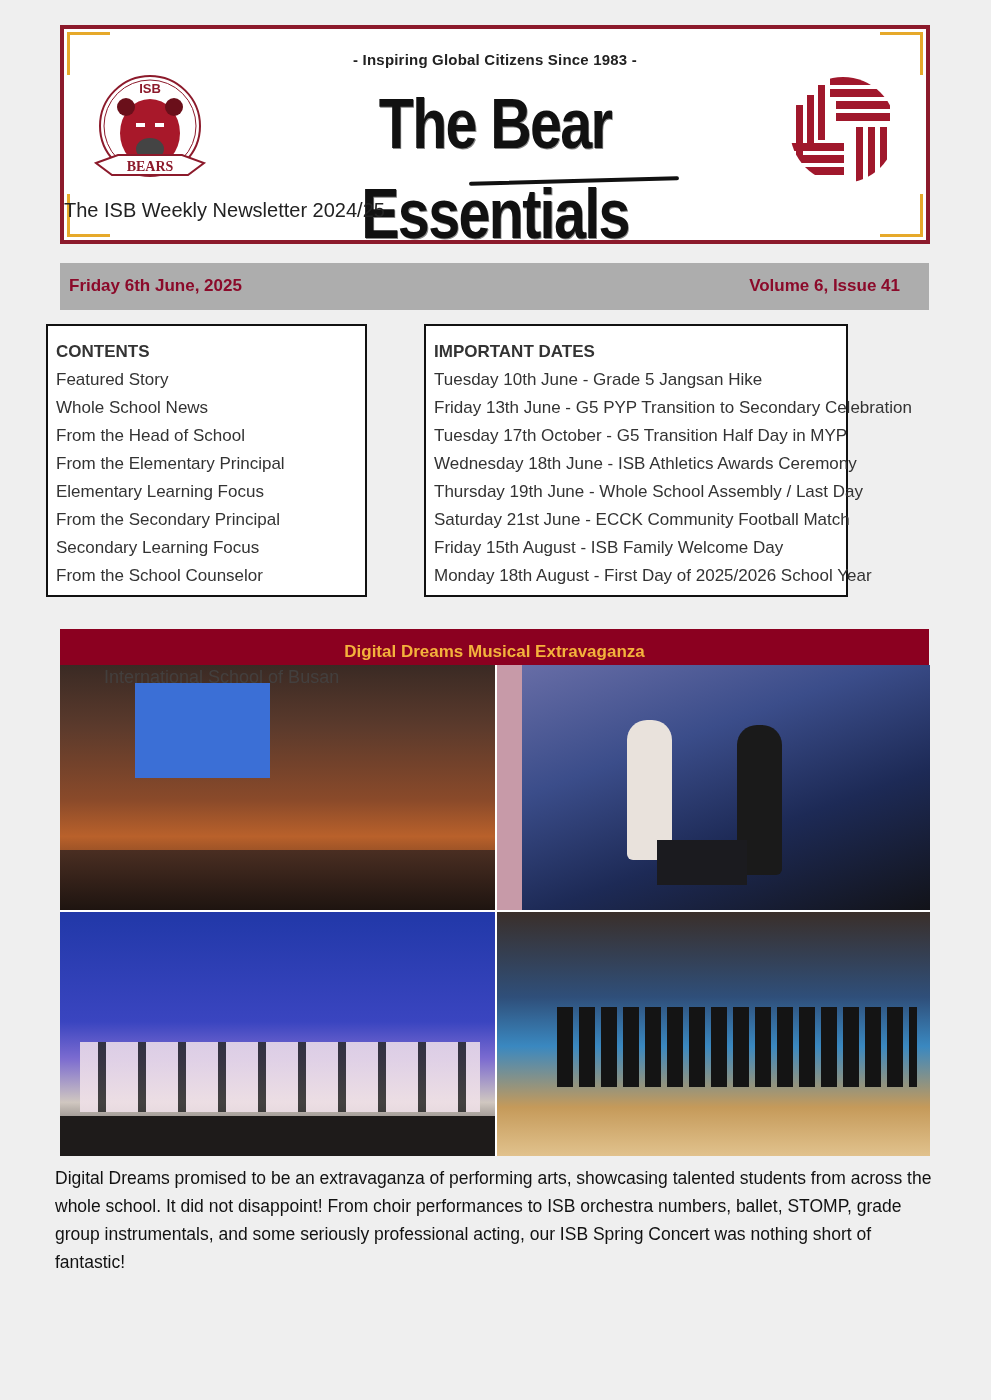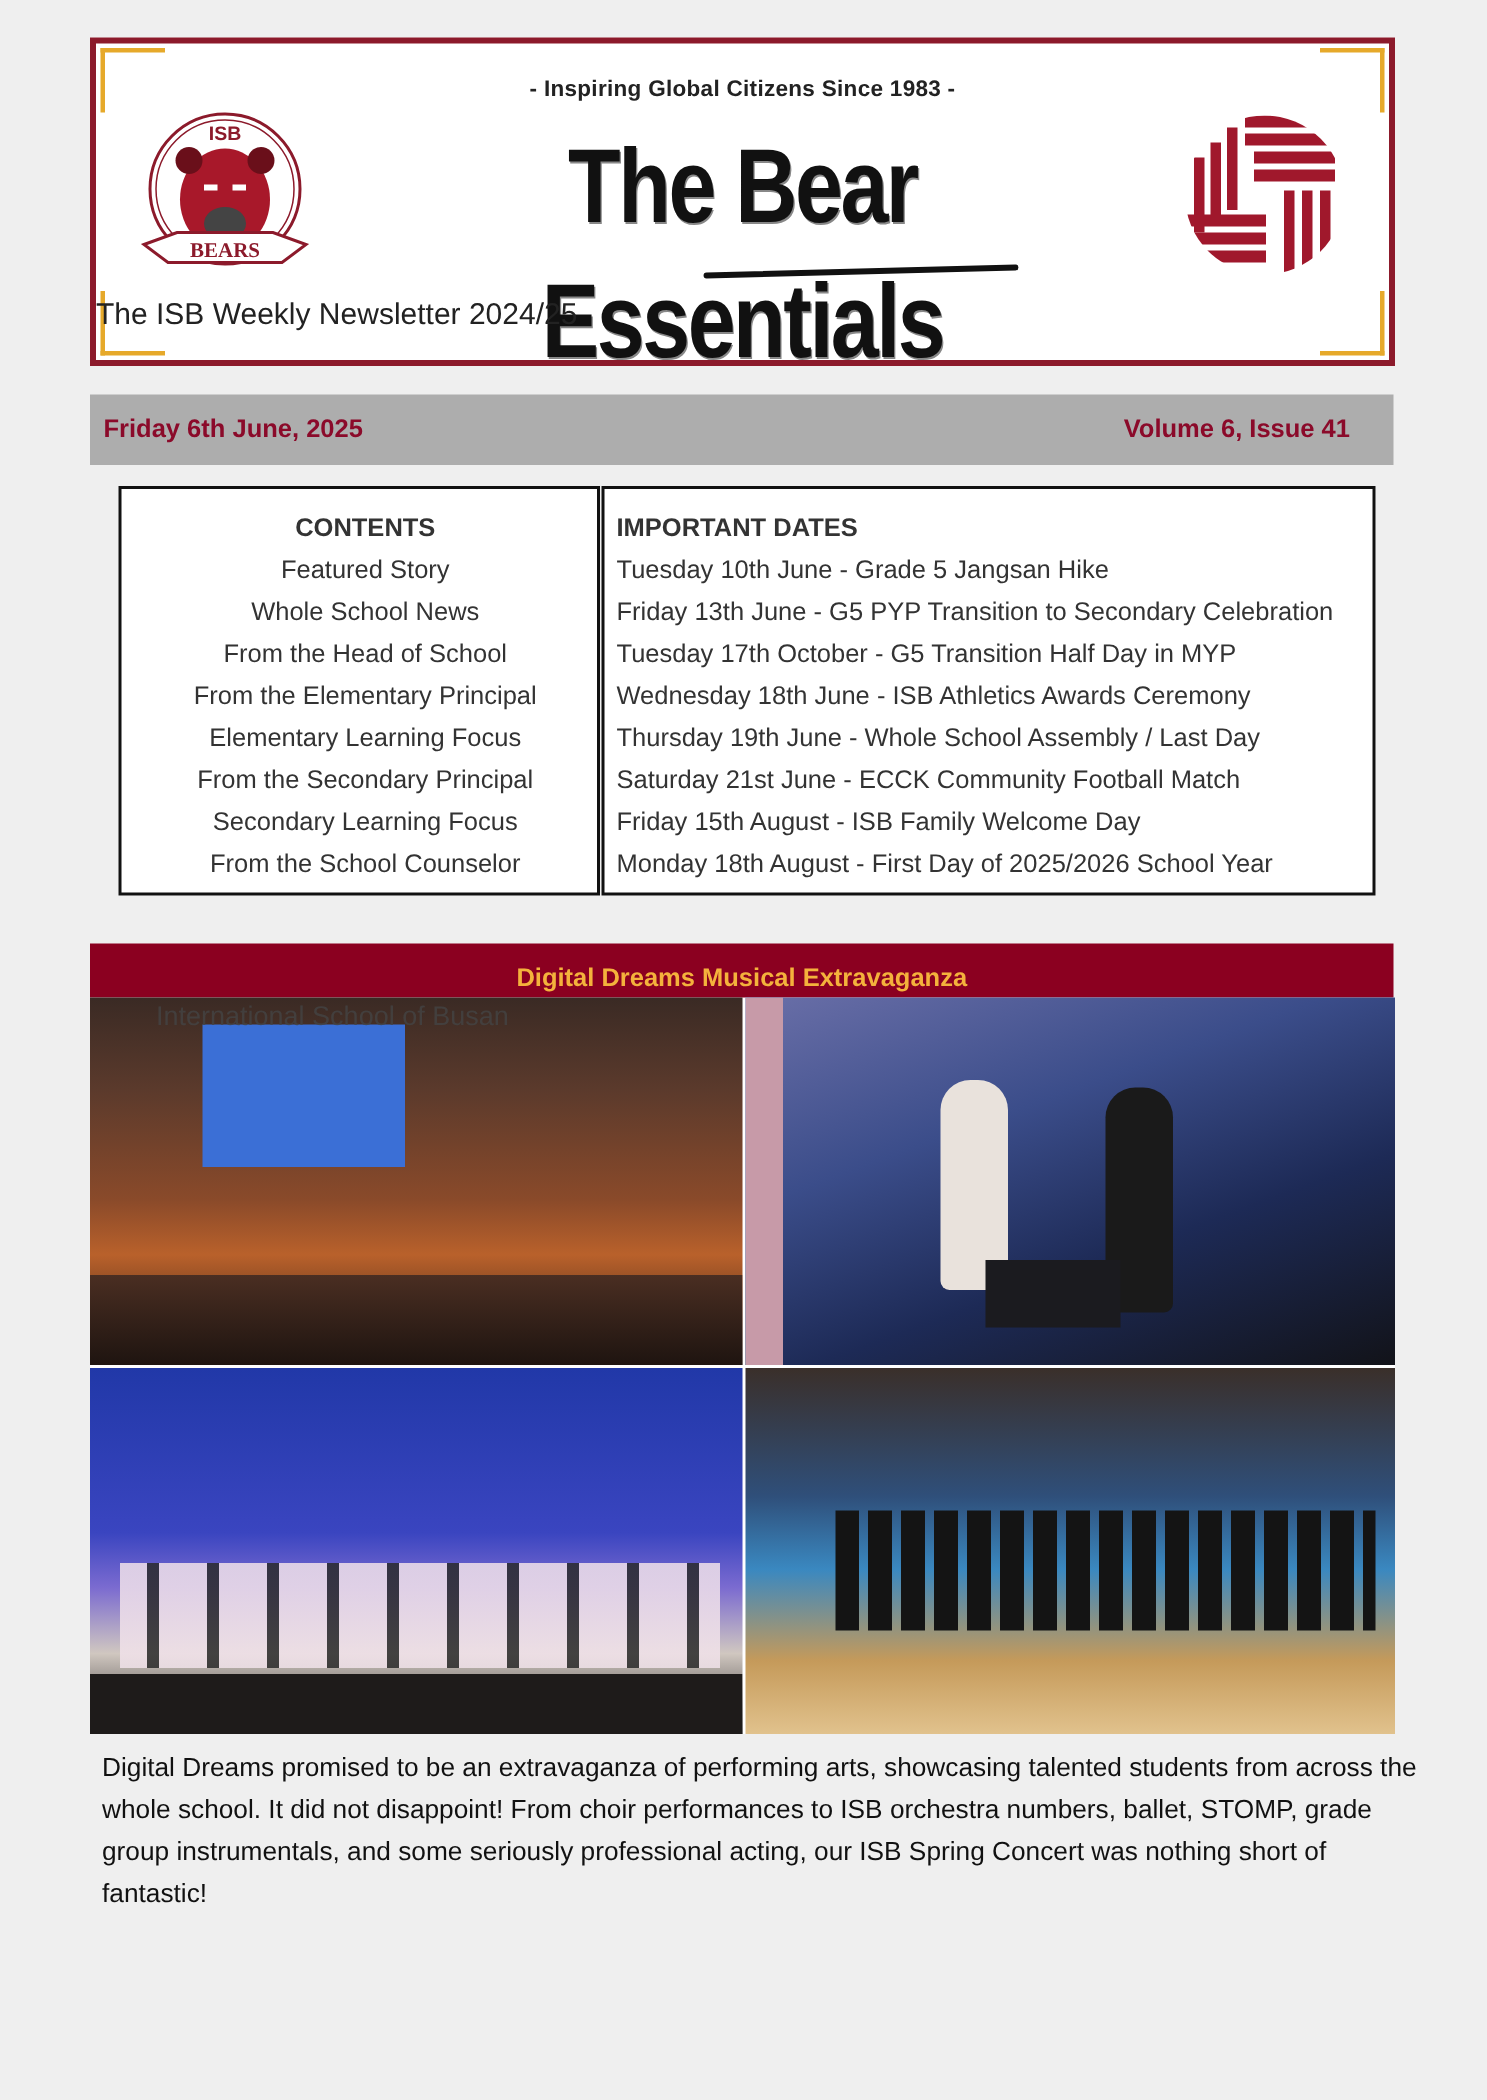--- a/index.html
+++ b/index.html
@@ -15,30 +15,30 @@
   .swoosh{position:absolute;left:405px;top:150px;width:210px;height:4px;background:#111;border-radius:3px;transform:rotate(-1.5deg);}
   .subtitle{position:absolute;left:0;right:0;top:170px;text-align:left;font-size:20px;color:#222;}
   .logo-left{position:absolute;left:24px;top:42px;width:124px;height:120px;}
   .logo-right{position:absolute;right:28px;top:46px;width:110px;height:110px;}
   .datebar{position:absolute;left:60px;top:263px;width:869px;height:47px;background:#adadad;}
   .datebar .d{position:absolute;left:9px;top:13px;font-size:17px;font-weight:bold;color:#8b0a2a;}
   .datebar .v{position:absolute;right:29px;top:13px;font-size:17px;font-weight:bold;color:#8b0a2a;}
   .box{position:absolute;background:#fff;border:2px solid #111;box-sizing:border-box;padding:12px 0 0 8px;}
   .box .hd{font-size:17px;font-weight:bold;color:#333;line-height:28px;}
   .box .it{font-size:17px;color:#333;line-height:28px;white-space:nowrap;}
-  .contents{left:79px;top:324px;width:321px;height:273px;text-align:center;}
-  .dates{left:401px;top:324px;width:516px;height:273px;}
+  .contents{left:46px;top:324px;width:321px;height:273px;}
+  .dates{left:424px;top:324px;width:424px;height:273px;}
   .feature-bar{position:absolute;left:60px;top:609px;width:869px;height:47px;background:#8b0020;color:#f4b23c;font-size:17px;font-weight:bold;text-align:center;line-height:45px;margin-top:20px;}
   .photos{position:absolute;left:60px;top:665px;width:870px;height:491px;display:grid;grid-template-columns:435px 433px;grid-template-rows:245px 244px;gap:2px;background:#fff;}
   .photo{position:relative;overflow:hidden;}
   .p1{background:linear-gradient(180deg,#3a2a24 0%,#5b3a2c 25%,#8a4a2a 55%,#b9612b 70%,#2a1a14 100%);}
   .p2{background:linear-gradient(160deg,#6a6fa8 0%,#3b4d8a 35%,#1d2a56 65%,#121319 100%);}
   .p3{background:linear-gradient(180deg,#2138a8 0%,#3a45c0 45%,#7b6bd0 60%,#d0c7c0 78%,#2a2828 100%);}
   .p4{background:linear-gradient(180deg,#3a2f2a 0%,#2f4f7a 35%,#3a88c0 55%,#c59a5a 80%,#e1c28d 100%);}
-  .caption{position:absolute;left:68px;top:1164px;width:886px;font-size:17.5px;color:#111;line-height:28px;}
+  .caption{position:absolute;left:55px;top:1164px;width:886px;font-size:17.5px;color:#111;line-height:28px;}
 </style>
 </head>
 <body>
 
 <div class="banner">
   <div class="corner c-tl"></div>
   <div class="corner c-tr"></div>
   <div class="corner c-bl"></div>
   <div class="corner c-br"></div>
 

